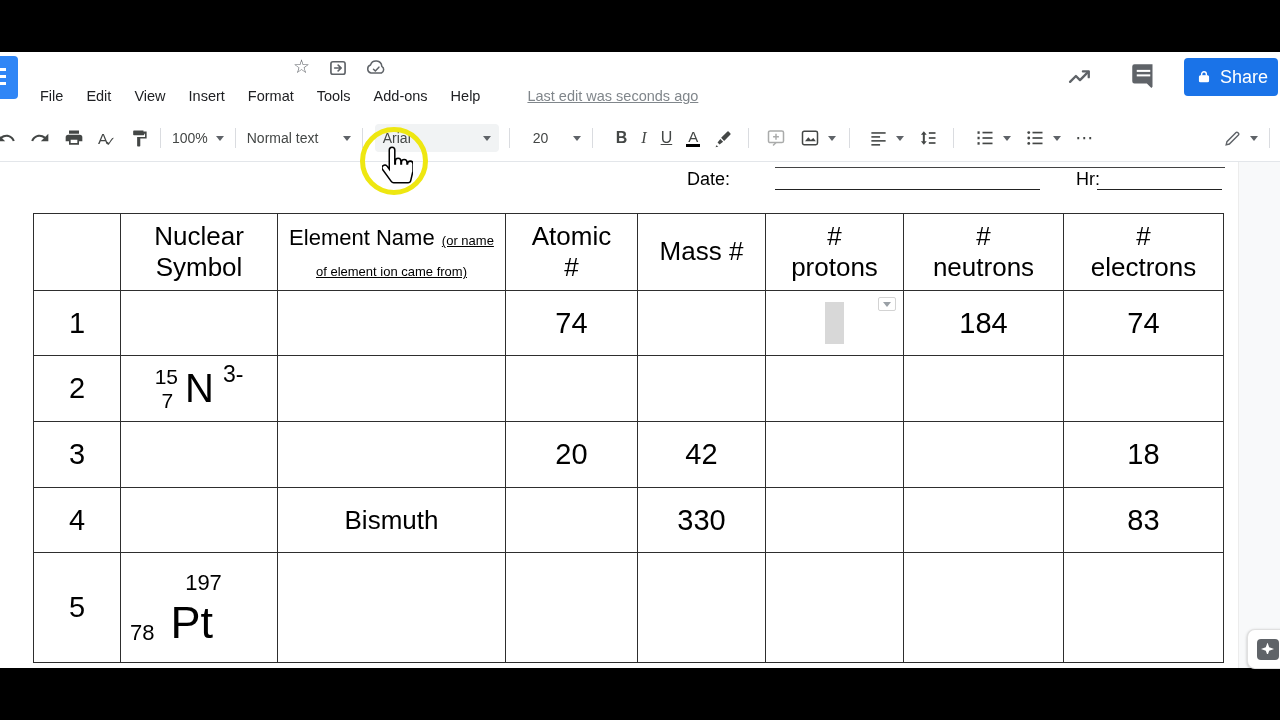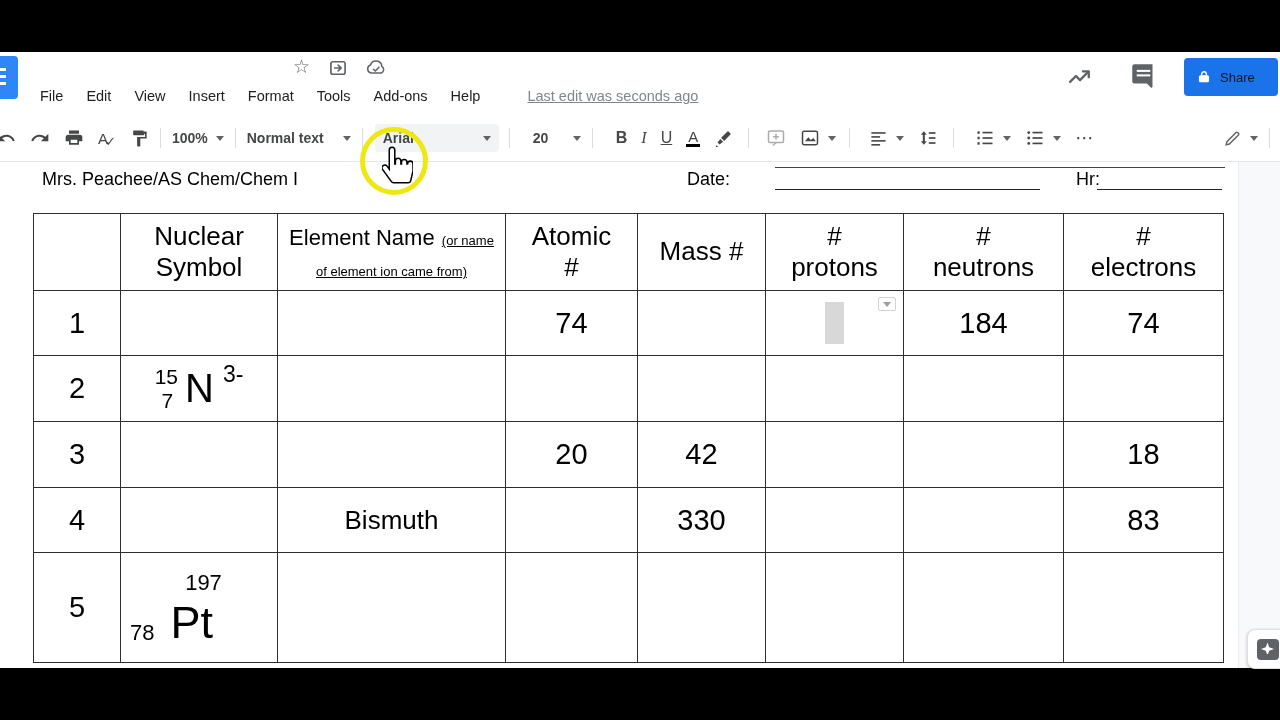--- a/index.html
+++ b/index.html
@@ -21,29 +21,29 @@
   .svg-ic svg{ display:block; }
   .folder-ic{ left:328px; top:6px; }
   .cloud-ic{ left:365px; top:6px; }
   .menu-row{ position:absolute; left:40px; top:36px; display:flex; gap:23px; font-size:14.5px; color:#202124; }
   .menu-item{ cursor:default; }
   .last-edit{ color:#80868b; text-decoration:underline; margin-left:24px; }
   .hdr-right-ic{ position:absolute; top:10px; }
   .trend-ic{ left:1066px; }
   .comment-ic{ left:1130px; }
   .share-btn{ position:absolute; left:1184px; top:6px; width:94px; height:38px; background:#1a73e8; border-radius:4px;
-              color:#0f172a; font-size:13px; display:flex; align-items:center; gap:9px; padding-left:13px; }
+              color:#ffffff; font-size:18px; display:flex; align-items:center; gap:9px; padding-left:13px; }
 
   
   .toolbar{ position:absolute; top:115px; left:0; width:1280px; height:47px; background:#fff;
             border-bottom:1px solid #e3e6ea; display:flex; align-items:center; color:#444746; }
   .tb-btn{ height:26px; display:flex; align-items:center; justify-content:center; padding:0 7px; }
   .tb-btn svg{ display:block; }
   .tb-sep{ width:1px; height:20px; background:#dadce0; margin:0 4px; }
-  .tb-label{ font-size:14px; color:#444746;font-weight:bold; }
+  .tb-label{ font-size:14px; color:#444746; }
   .caret{ width:0; height:0; border:4px solid transparent; border-top:5px solid #5f6368; margin-left:8px; margin-top:5px; }
   .tb-text{ font-size:15px; color:#444746; }
   .bold-b{ font-weight:bold; font-size:16px; }
   .italic-i{ font-style:italic; font-family:"Liberation Serif",serif; font-size:16px; }
   .under-u{ text-decoration:underline; font-size:16px; }
   .color-a{ font-size:15px; border-bottom:3px solid #000; line-height:15px; padding:0 2px; }
   .font-pill{ background:#f1f3f4; border-radius:4px; height:28px; width:124px; display:flex; align-items:center;
               padding:0 8px; margin-left:8px;gap:32px; }
   .font-pill .caret{ margin-left:auto; }
   .more-dots{ font-size:18px; letter-spacing:1px; color:#444746; }
@@ -270,21 +270,20 @@
     <span class="tb-btn">
       <svg width="19" height="19" viewBox="0 0 24 24" fill="none" stroke="#5f6368" stroke-width="1.8">
         <path d="M4 20l1-4L16.5 4.5a1.4 1.4 0 0 1 2 0l1 1a1.4 1.4 0 0 1 0 2L8 19l-4 1z"></path>
       </svg>
       <span class="caret"></span>
     </span>
     <span class="tb-sep" style="margin-right:10px"></span>
   </div>
 
   <div class="page">
-    <div class="teacher-line">Mrs. Peachee/AS Chem/Chem I</div>
     <div class="rule rule-top"></div>
     <div class="date-label">Date:</div>
     <div class="rule rule-date"></div>
     <div class="hr-label">Hr:</div>
     <div class="rule rule-hr"></div>
 
     <table class="sheet">
       <colgroup>
         <col style="width:87px">
           <col style="width:157px">

